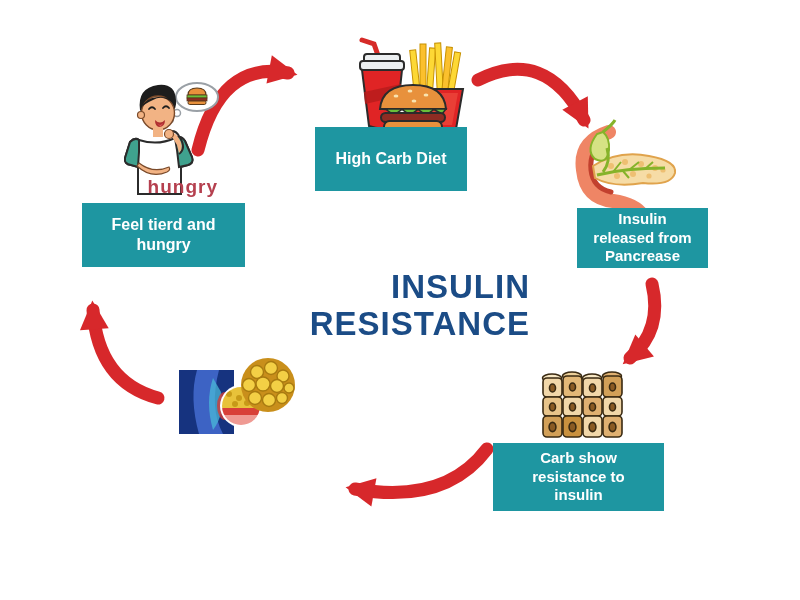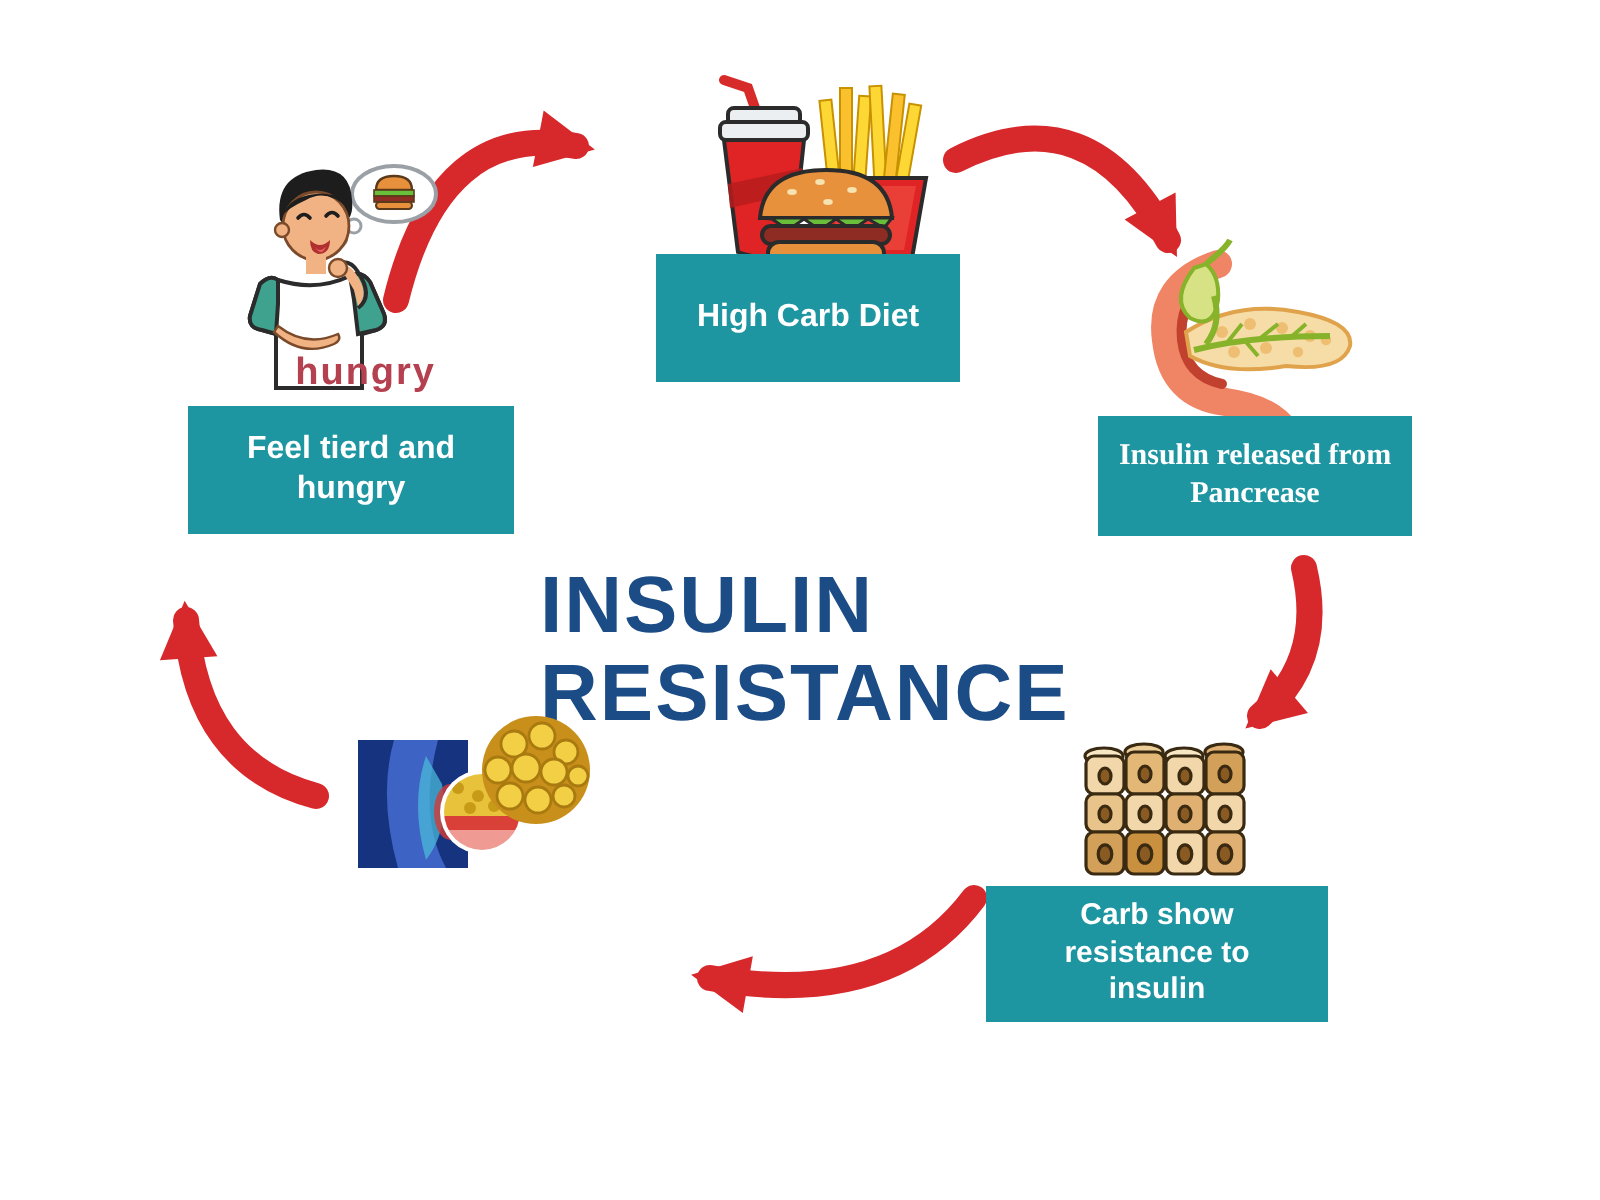--- a/index.html
+++ b/index.html
@@ -13,30 +13,30 @@
   }
   .label-box {
     position: absolute;
     background: var(--teal, #1e96a1);
     color: #ffffff;
     font-weight: bold;
     display: flex; align-items: center; justify-content: center;
     text-align: center;
     line-height: 1.25;
   }
-  #box-high-carb   { left:328px; top:127px; width:152px; height:64px; font-size:16px; padding:0 8px; }
-  #box-insulin     { left:549px; top:208px; width:157px; height:60px; font-size:15px; padding:0 10px;font-family:Liberation Serif, serif; }
+  #box-high-carb   { left:315px; top:127px; width:152px; height:64px; font-size:16px; padding:0 8px; }
+  #box-insulin     { left:577px; top:208px; width:131px; height:60px; font-size:15px; padding:0 10px; }
   #box-cells       { left:493px; top:443px; width:171px; height:68px; font-size:15px; padding:0 14px; }
   #box-sugar       { left:160px; top:443px; width:152px; height:66px; font-size:15px; padding:0 4px; }
-  #box-feel        { left:82px;  top:203px; width:163px; height:64px; font-size:16px; padding:10px 24px;margin-left:12px; }
+  #box-feel        { left:82px;  top:203px; width:163px; height:64px; font-size:16px; padding:10px 24px; }
   #center-title {
-    position:absolute; left:270px; top:283px; width:260px;
-    text-align:left;
+    position:absolute; left:270px; top:270px; width:260px;
+    text-align:right;
     color: var(--navy, #1b4c86);
-    font-size: 40px; font-weight: bold; letter-spacing: 1px;
+    font-size: 33px; font-weight: bold; letter-spacing: 1px;
     line-height: 1.0;
   }
   #center-title div { margin-bottom: 4px; }
   .illus { position:absolute; }
   #illus-food     { left:348px; top:33px;  width:130px; height:102px; }
   #illus-pancreas { left:563px; top:118px; width:122px; height:106px; }
   #illus-cells    { left:541px; top:370px; width:84px;  height:70px;  }
   #illus-fat      { left:179px; top:358px; width:118px; height:80px;  }
   #illus-person   { left:113px; top:80px;  width:108px; height:126px; }
   #hungry-caption {

